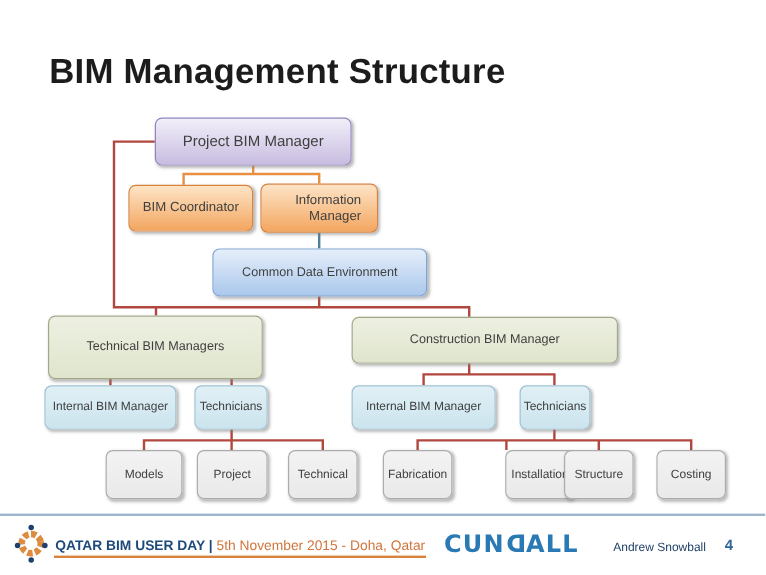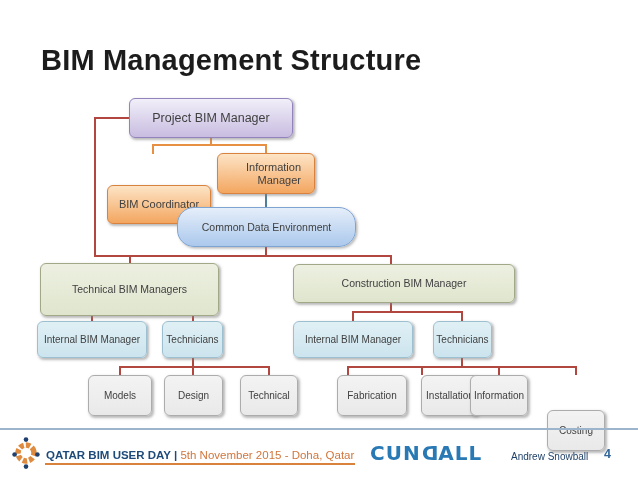--- a/index.html
+++ b/index.html
@@ -56,29 +56,29 @@
       <path d="M130 303 V312 M92 321 V312 H193 V321" stroke="#b2473f" stroke-width="2" fill="none"></path>
       <path d="M391 303 V312 M353 321 V312 H462 V321" stroke="#b2473f" stroke-width="2" fill="none"></path>
       <path d="M193 358 V375 M120 375 V367 H269 V375" stroke="#b2473f" stroke-width="2" fill="none"></path>
       <path d="M462 358 V367 M348 375 V367 H576 V375 M422 367 V375 M499 367 V375" stroke="#b2473f" stroke-width="2" fill="none"></path>
     </svg>
 
     <div class="node purple" style="left:129px;top:98px;width:164px;height:40px;">
       <span>Project BIM Manager</span>
     </div>
 
-    <div class="node orange" style="left:107px;top:154px;width:104px;height:39px;margin-top:31px;">
+    <div class="node orange" style="left:107px;top:154px;width:104px;height:39px;">
       <span>BIM Coordinator</span>
     </div>
 
     <div class="node orange" style="left:217px;top:153px;width:98px;height:41px;text-align:right;">
       <span style="width:70px;">Information Manager</span>
     </div>
 
-    <div class="node blue" style="left:177px;top:207px;width:179px;height:40px;border-radius:17px;">
+    <div class="node blue" style="left:177px;top:207px;width:179px;height:40px;">
       <span>Common Data Environment</span>
     </div>
 
     <div class="node green" style="left:40px;top:263px;width:179px;height:53px;">
       <span>Technical BIM Managers</span>
     </div>
 
     <div class="node green" style="left:293px;top:264px;width:222px;height:39px;">
       <span>Construction BIM Manager</span>
     </div>
@@ -97,40 +97,40 @@
 
     <div class="node lblue" style="left:433px;top:321px;width:59px;height:37px;">
       <span>Technicians</span>
     </div>
 
     <div class="node gray" style="left:88px;top:375px;width:64px;height:41px;">
       <span>Models</span>
     </div>
 
     <div class="node gray" style="left:164px;top:375px;width:59px;height:41px;">
-      <span>Design</span>
+      <span>Project</span>
     </div>
 
     <div class="node gray" style="left:240px;top:375px;width:58px;height:41px;">
       <span>Technical</span>
     </div>
 
-    <div class="node gray" style="left:337px;top:375px;width:70px;height:41px;">
+    <div class="node gray" style="left:319px;top:375px;width:58px;height:41px;">
       <span>Fabrication</span>
     </div>
 
     <div class="node gray" style="left:393px;top:375px;width:58px;height:41px;margin-left:28px;">
       <span>Installation</span>
     </div>
 
     <div class="node gray" style="left:470px;top:375px;width:58px;height:41px;">
-      <span>Information</span>
+      <span>Structure</span>
     </div>
 
-    <div class="node gray" style="left:547px;top:375px;width:58px;height:41px;margin-top:35px;">
+    <div class="node gray" style="left:547px;top:375px;width:58px;height:41px;">
       <span>Costing</span>
     </div>
   </div>
 
   <div class="footer-divider"></div>
 
   <svg class="footer-logo" width="28" height="34" viewBox="0 0 28 34">
     <circle cx="14" cy="17" r="8" fill="none" stroke="#de8b3f" stroke-width="5.5" stroke-dasharray="4.4 2.1" transform="rotate(-12 14 17)"></circle>
     <circle cx="14" cy="3.6" r="2.3" fill="#1f3f6e"></circle>
     <circle cx="2.6" cy="18.5" r="2.3" fill="#1f3f6e"></circle>

